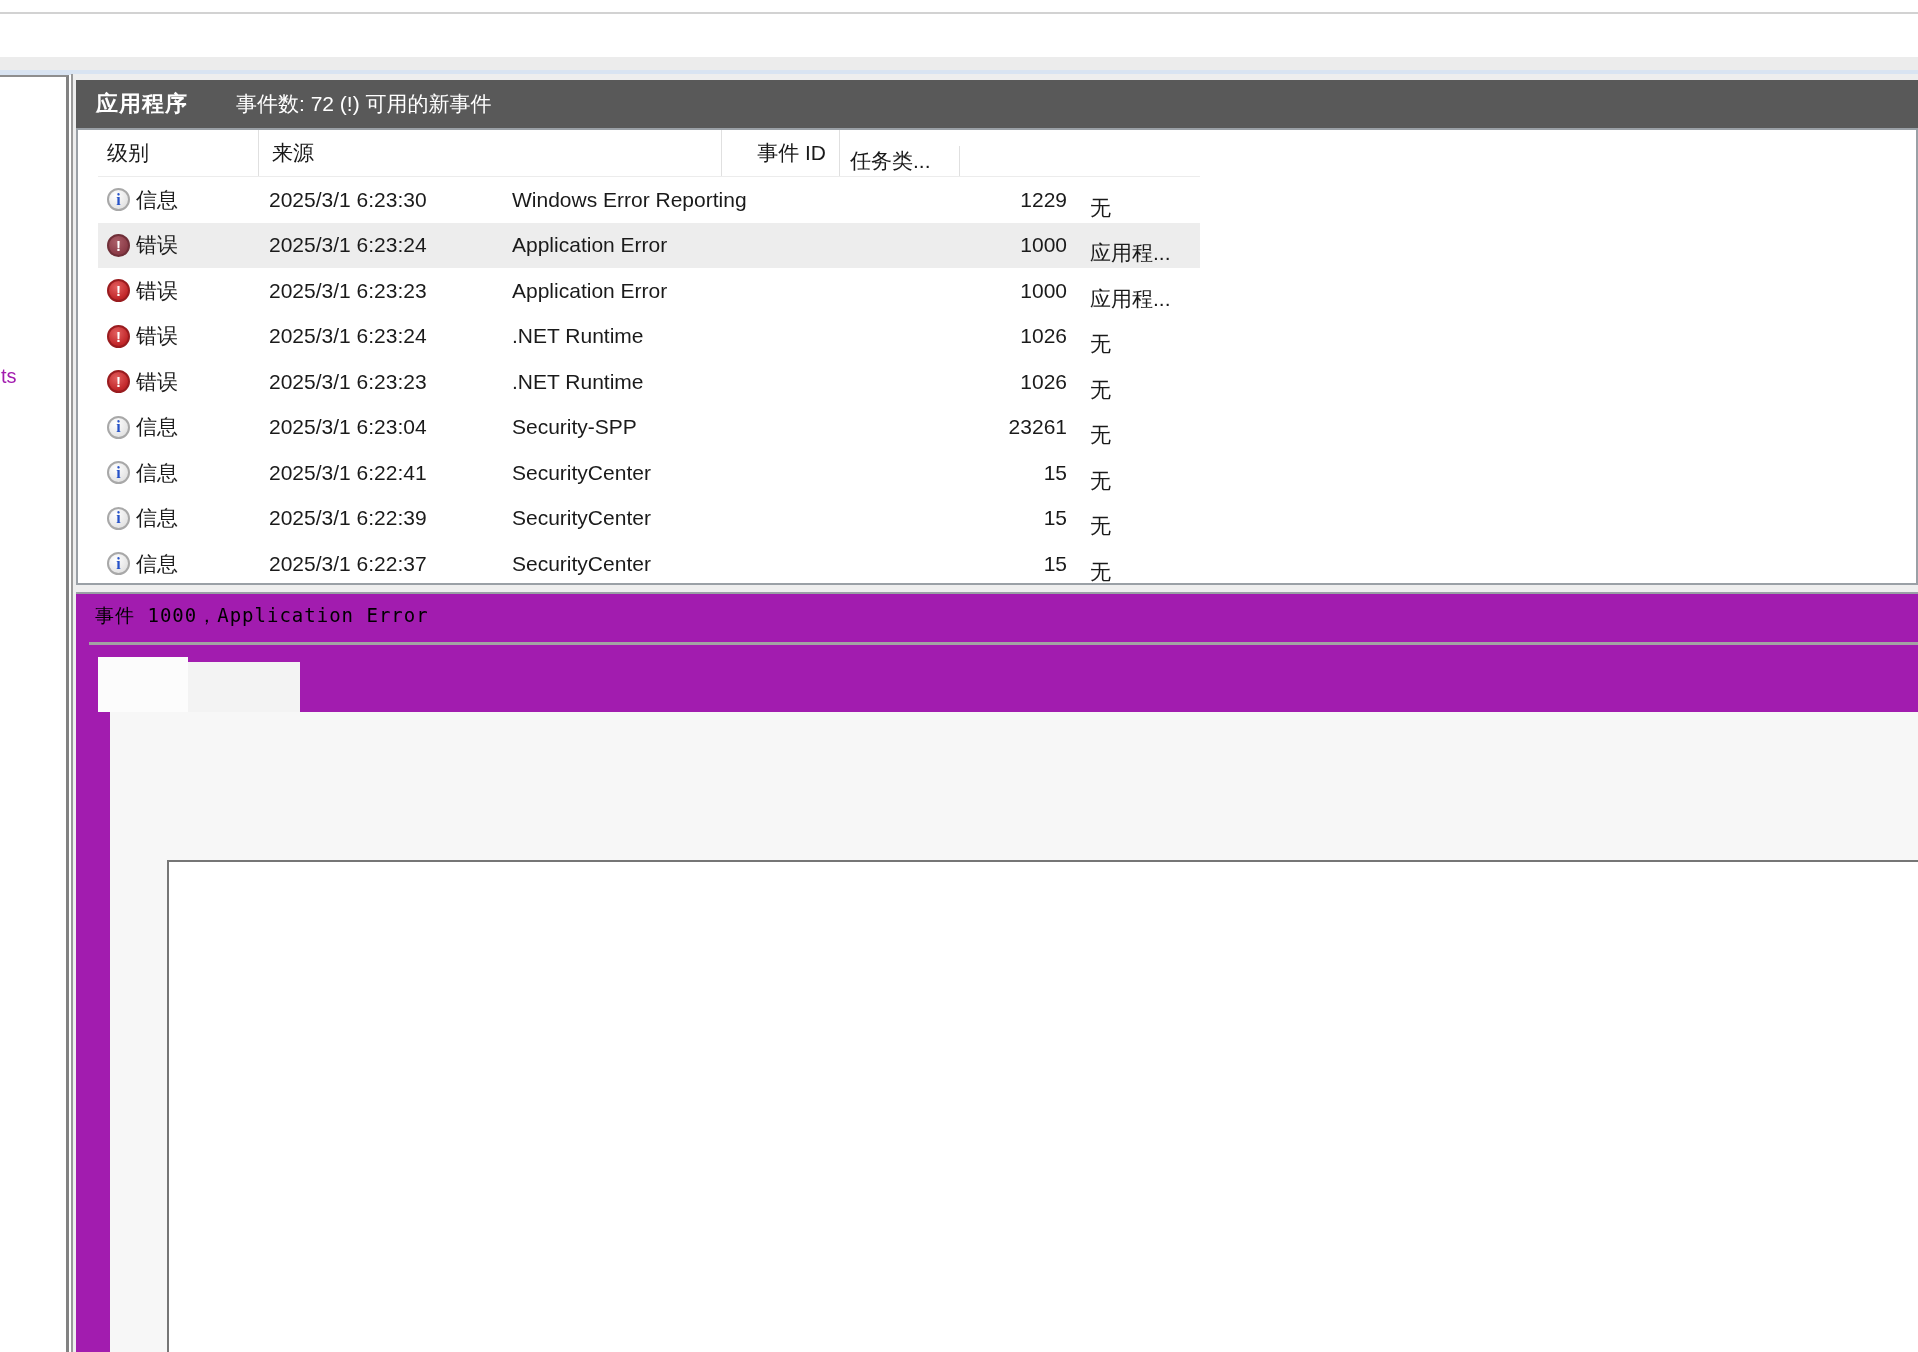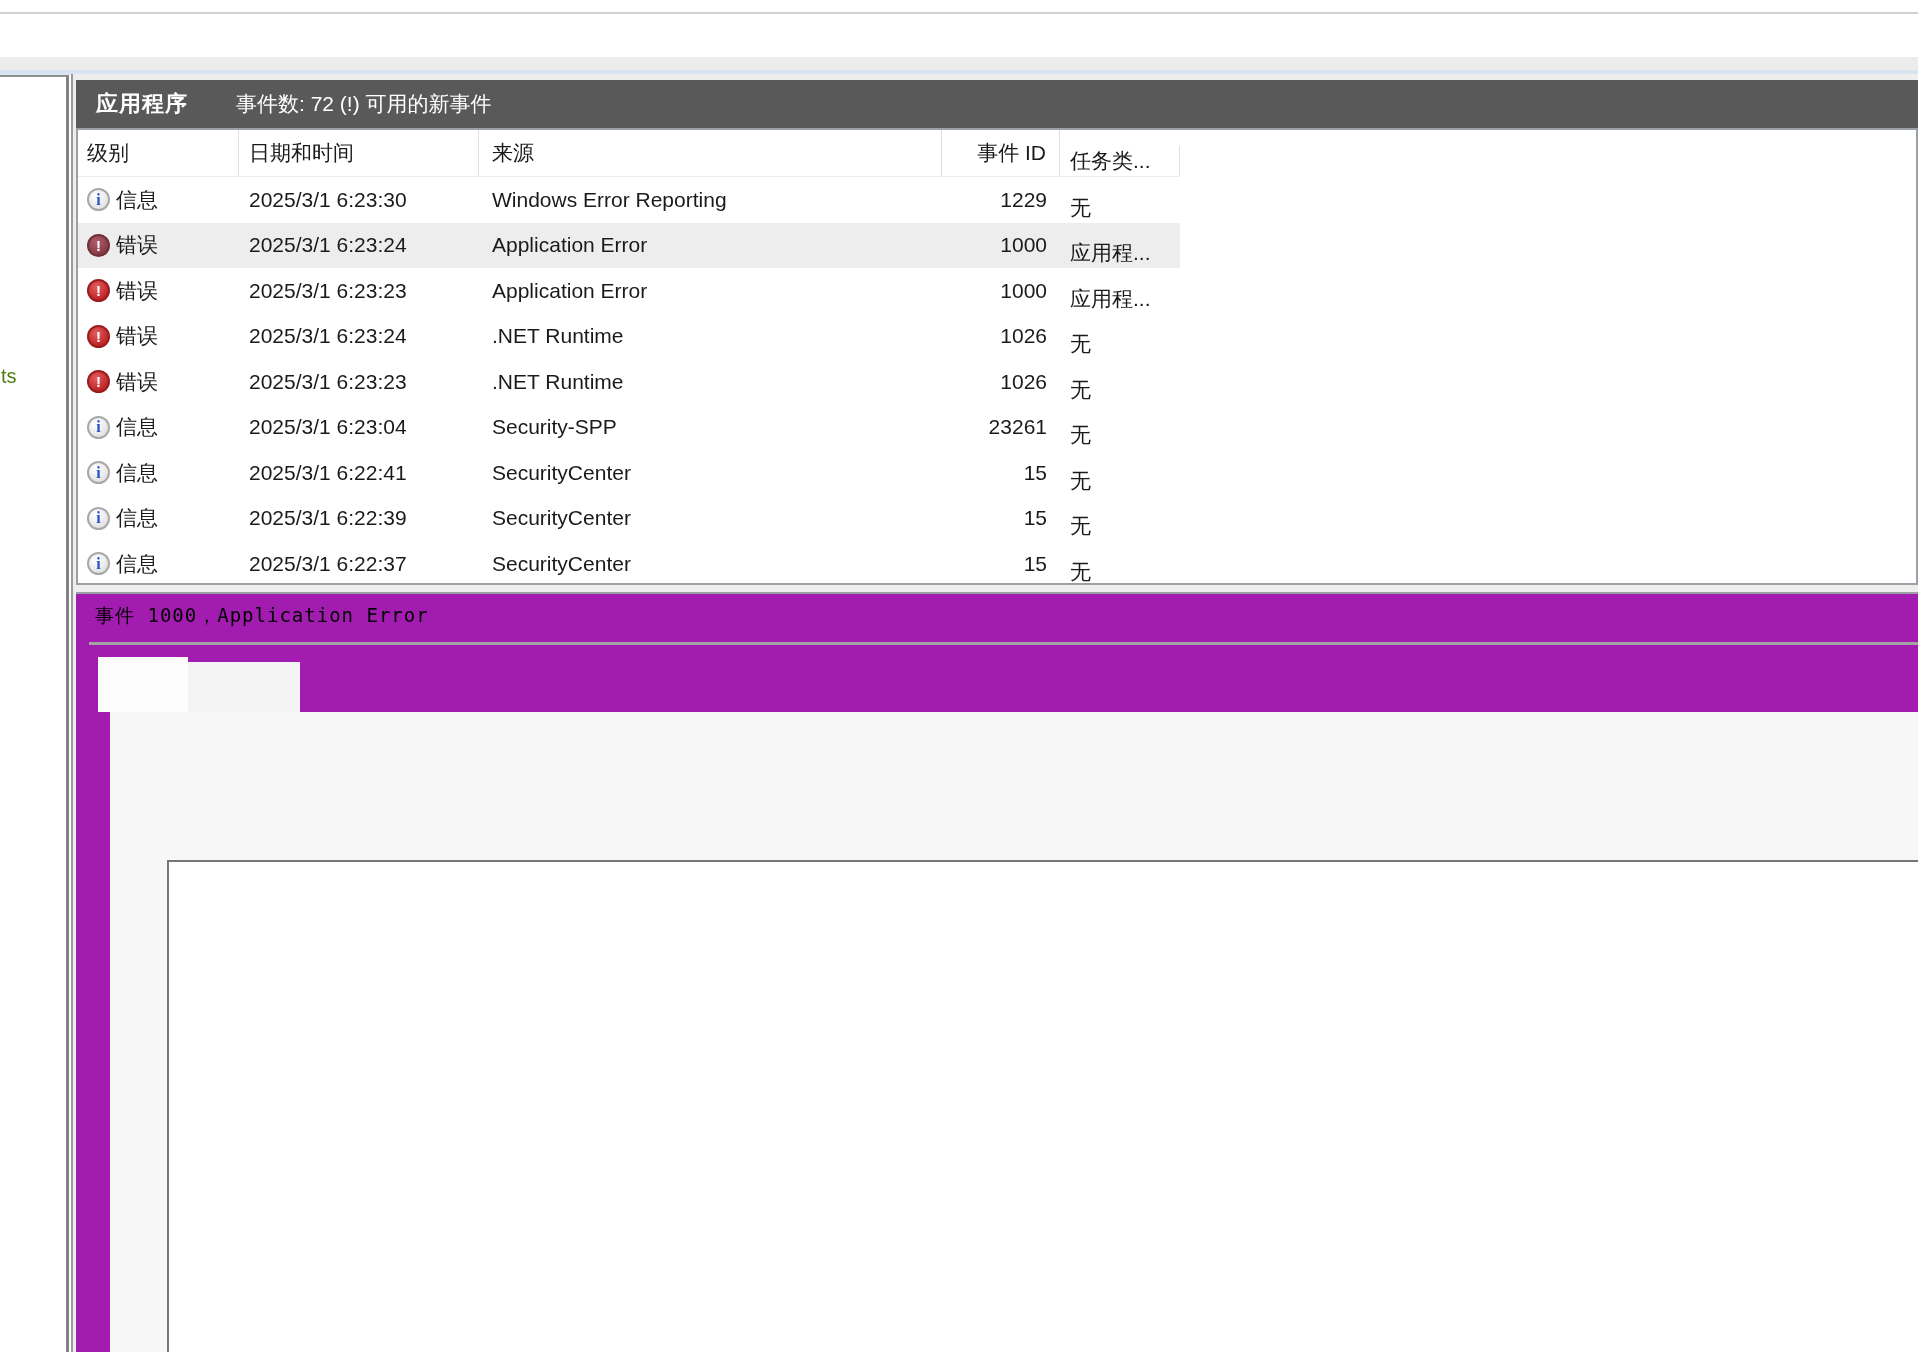--- a/index.html
+++ b/index.html
@@ -15,38 +15,38 @@
   .top-hairline{left:0;right:0;top:12px;height:2px;background:#d2d2d2;}
   .strip-gray{left:0;right:0;top:57px;height:13px;background:#ececec;}
   .strip-blue{left:0;right:0;top:70px;height:5px;background:#d9e4f2;}
 
   
   .sidebar{
     left:0;top:75px;bottom:0;width:66px;background:#ffffff;
     border-top:2px solid #8f8f8f;border-right:3px solid #828282;
     overflow:hidden;
   }
-  .sidebar .frag{position:absolute;font-size:20px;color:#4d7c0f;}
+  .sidebar .frag{position:absolute;font-size:20px;color:#a21caf;}
   .frag-1{left:1px;top:288px;}
 
   
   .main-region{left:71px;top:74px;right:0;bottom:0;background:#eeeeee;border-left:2px solid #9a9a9a;}
 
   
   .log-header{
     left:76px;top:80px;right:0;height:48px;background:#595959;color:#ffffff;
     display:flex;align-items:center;
   }
   .log-header .log-title{font-size:22px;font-weight:bold;margin-left:20px;letter-spacing:1px;}
   .log-header .log-status{font-size:21px;margin-left:48px;}
 
   
   .table-panel{
     left:76px;top:128px;right:0;height:457px;background:#ffffff;
-    border:2px solid #9aa0a6;box-sizing:border-box;overflow:hidden;
+    border:2px solid #9aa0a6;box-sizing:border-box;overflow:hidden;padding-left:20px;
   }
   .hdr-row{display:flex;height:46px;align-items:stretch;width:1102px;border-bottom:1px solid #ececec;}
   .hdr-cell{display:flex;align-items:center;font-size:21px;color:#1a1a1a;
     border-right:1px solid #e0e0e0;box-sizing:border-box;}
   .col-level{width:161px;padding-left:9px;}
   .col-date{width:240px;padding-left:10px;}
   .col-source{width:463px;padding-left:13px;}
   .col-id{width:118px;justify-content:flex-end;padding-right:13px;text-align:right;}
   .col-task{width:120px;padding-left:10px;margin-top:16px;}
   .event-rows{width:1102px;}
@@ -114,21 +114,20 @@
 </div>
 
 <div class="abs log-header">
   <span class="log-title">应用程序</span>
   <span class="log-status">事件数: 72 (!) 可用的新事件</span>
 </div>
 
 <div class="abs table-panel">
   <div class="hdr-row">
     <div class="hdr-cell col-level">级别</div>
-    <div class="hdr-cell col-date">日期和时间</div>
     <div class="hdr-cell col-source">来源</div>
     <div class="hdr-cell col-id">事件 ID</div>
     <div class="hdr-cell col-task">任务类...</div>
   </div>
   <div class="event-rows">
     <div class="event-row">
         <div class="cell col-level">
           <span class="lv-icon info">
             <i>i</i>
           </span>

